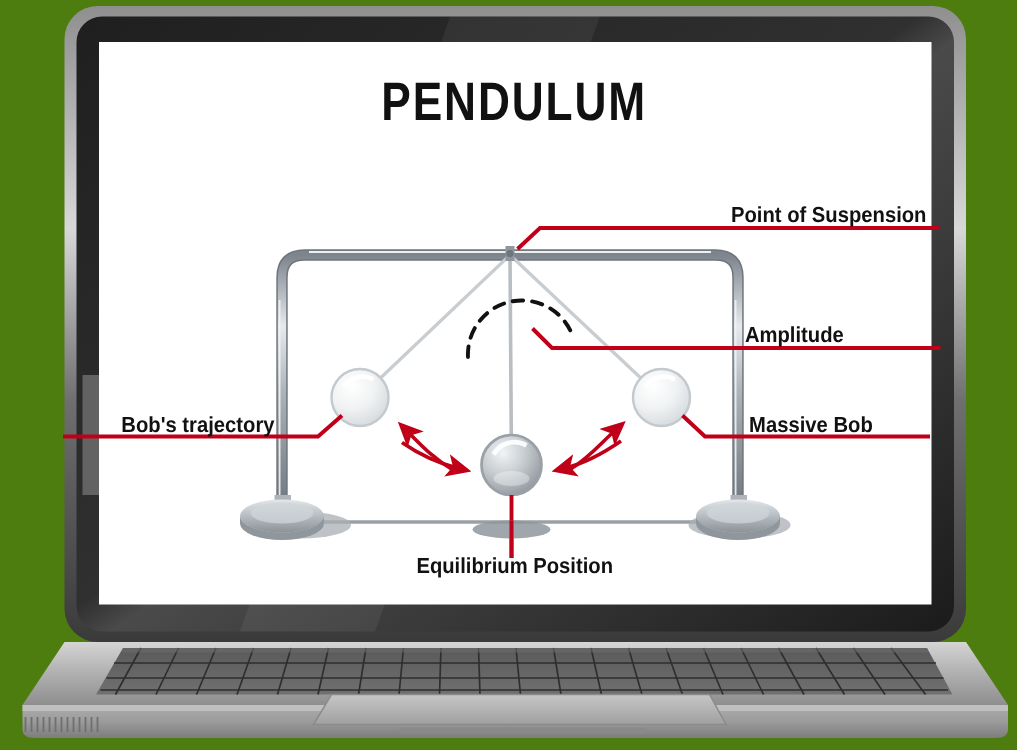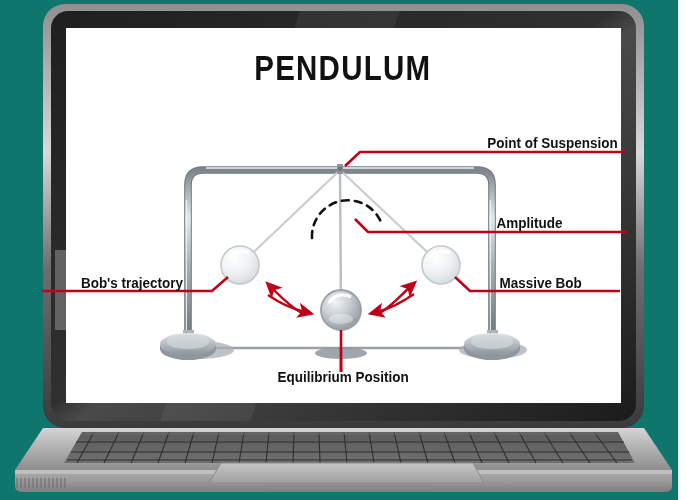--- a/index.html
+++ b/index.html
@@ -1,17 +1,17 @@
 <!DOCTYPE html>
 <html><head>
 <meta charset="utf-8">
 <style>
   html,body{margin:0;padding:0;background:#ffffff;}
   body{width:687px;height:500px;overflow:hidden;font-family:"Liberation Sans",sans-serif;}
-  #stage{position:relative;width:678px;height:500px;background:#0f766e;}
+  #stage{position:relative;width:678px;height:500px;background:#4d7c0f;}
   svg{display:block;}
   .lbl{font-family:"Liberation Sans",sans-serif;font-weight:bold;fill:#111111;}
 </style>
 </head>
 <body>
 
 <div id="stage">
 <svg width="687" height="500" viewBox="0 0 687 500">
   <defs>
     <linearGradient id="frameGrad" x1="0" y1="0" x2="0" y2="1">

